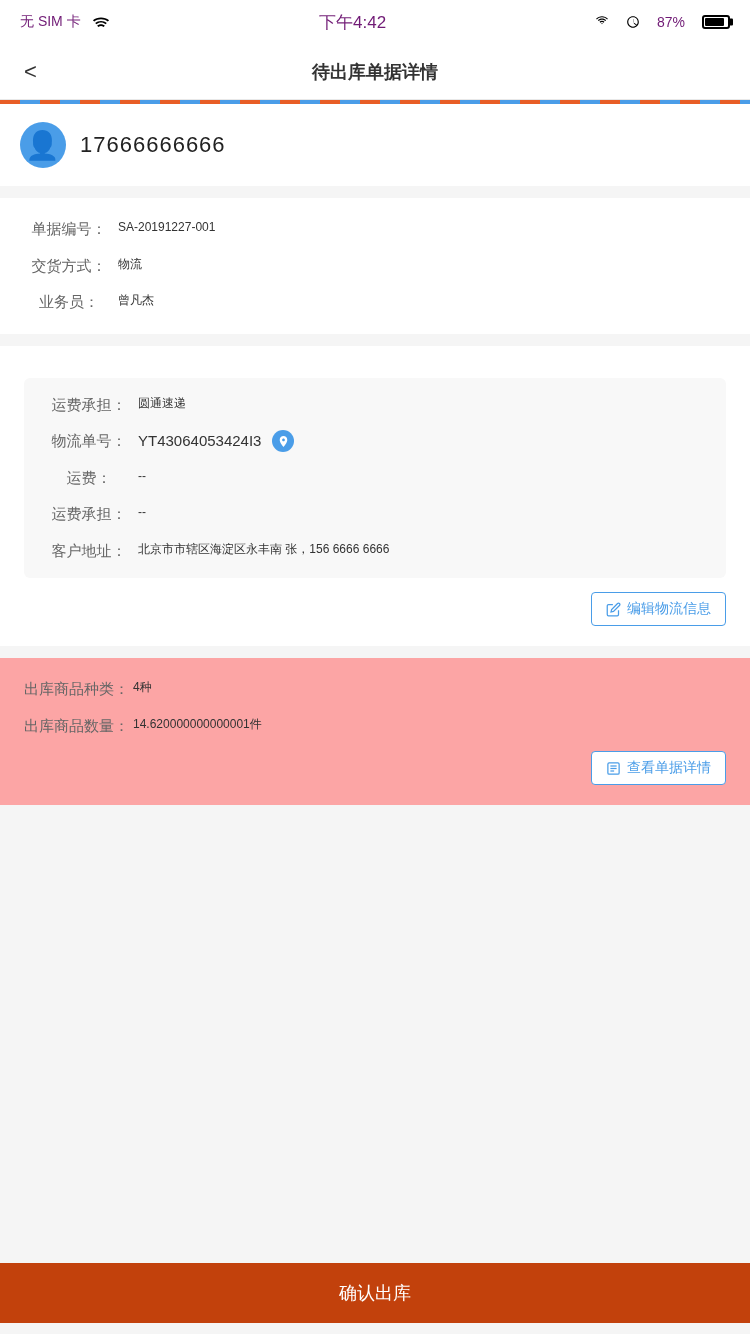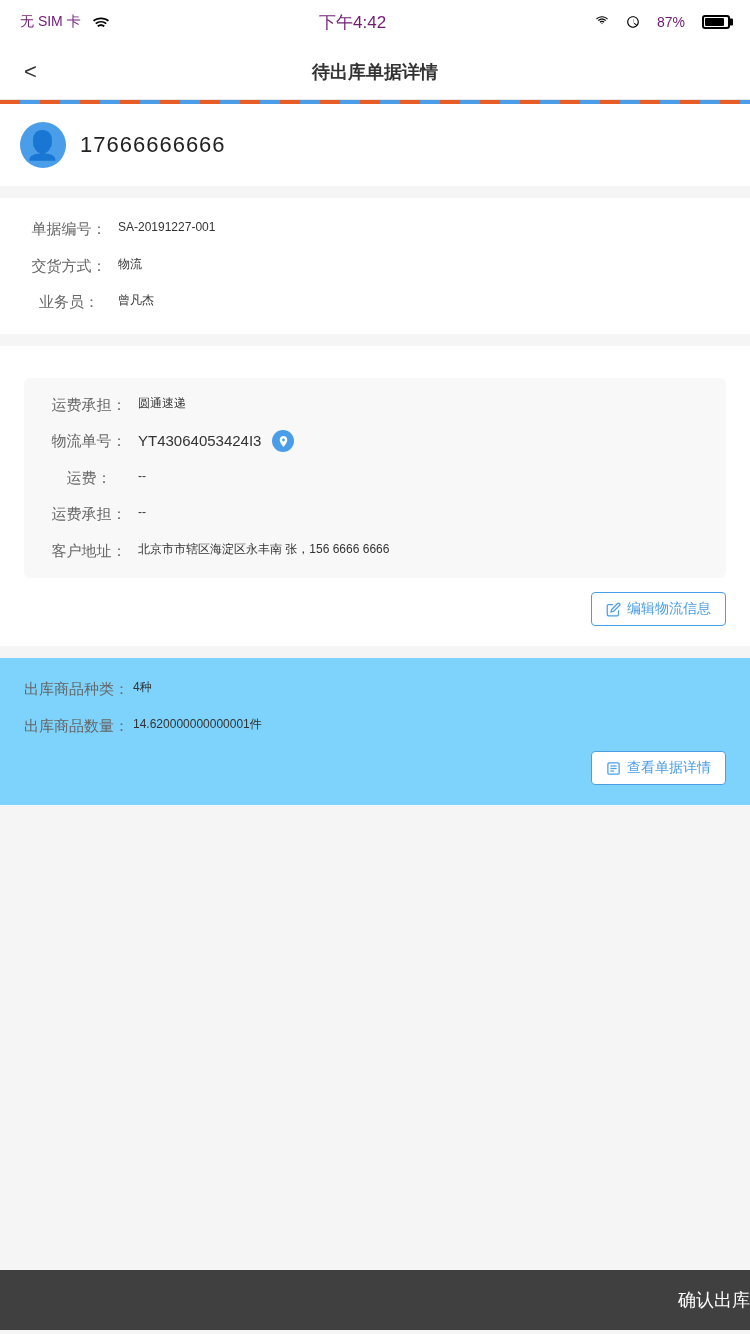--- a/index.html
+++ b/index.html
@@ -189,41 +189,41 @@
       color: #4a9de8;
       font-size: 14px;
       padding: 7px 14px;
       border-radius: 4px;
       background: #fff;
       cursor: pointer;
     }
 
     
     .goods-section {
-      background: #7dd3fc;
+      background: #fca5a5;
       margin-top: 12px;
       padding: 20px 24px;
     }
 
     .btn-view-details {
       margin-top: 14px;
       text-align: right;
     }
 
     
     .confirm-bar {
       position: fixed;
-      bottom: 4px;
+      bottom: 11px;
       left: 0;
       width: 750px;
-      background: #404040;
+      background: #c2410c;
       height: 60px;
       display: flex;
       align-items: center;
-      justify-content: flex-end;
+      justify-content: center;
       cursor: pointer;
     }
     .confirm-text {
       color: #fff;
       font-size: 18px;
       font-weight: 500;
     }
 
     
     .bottom-spacer {

